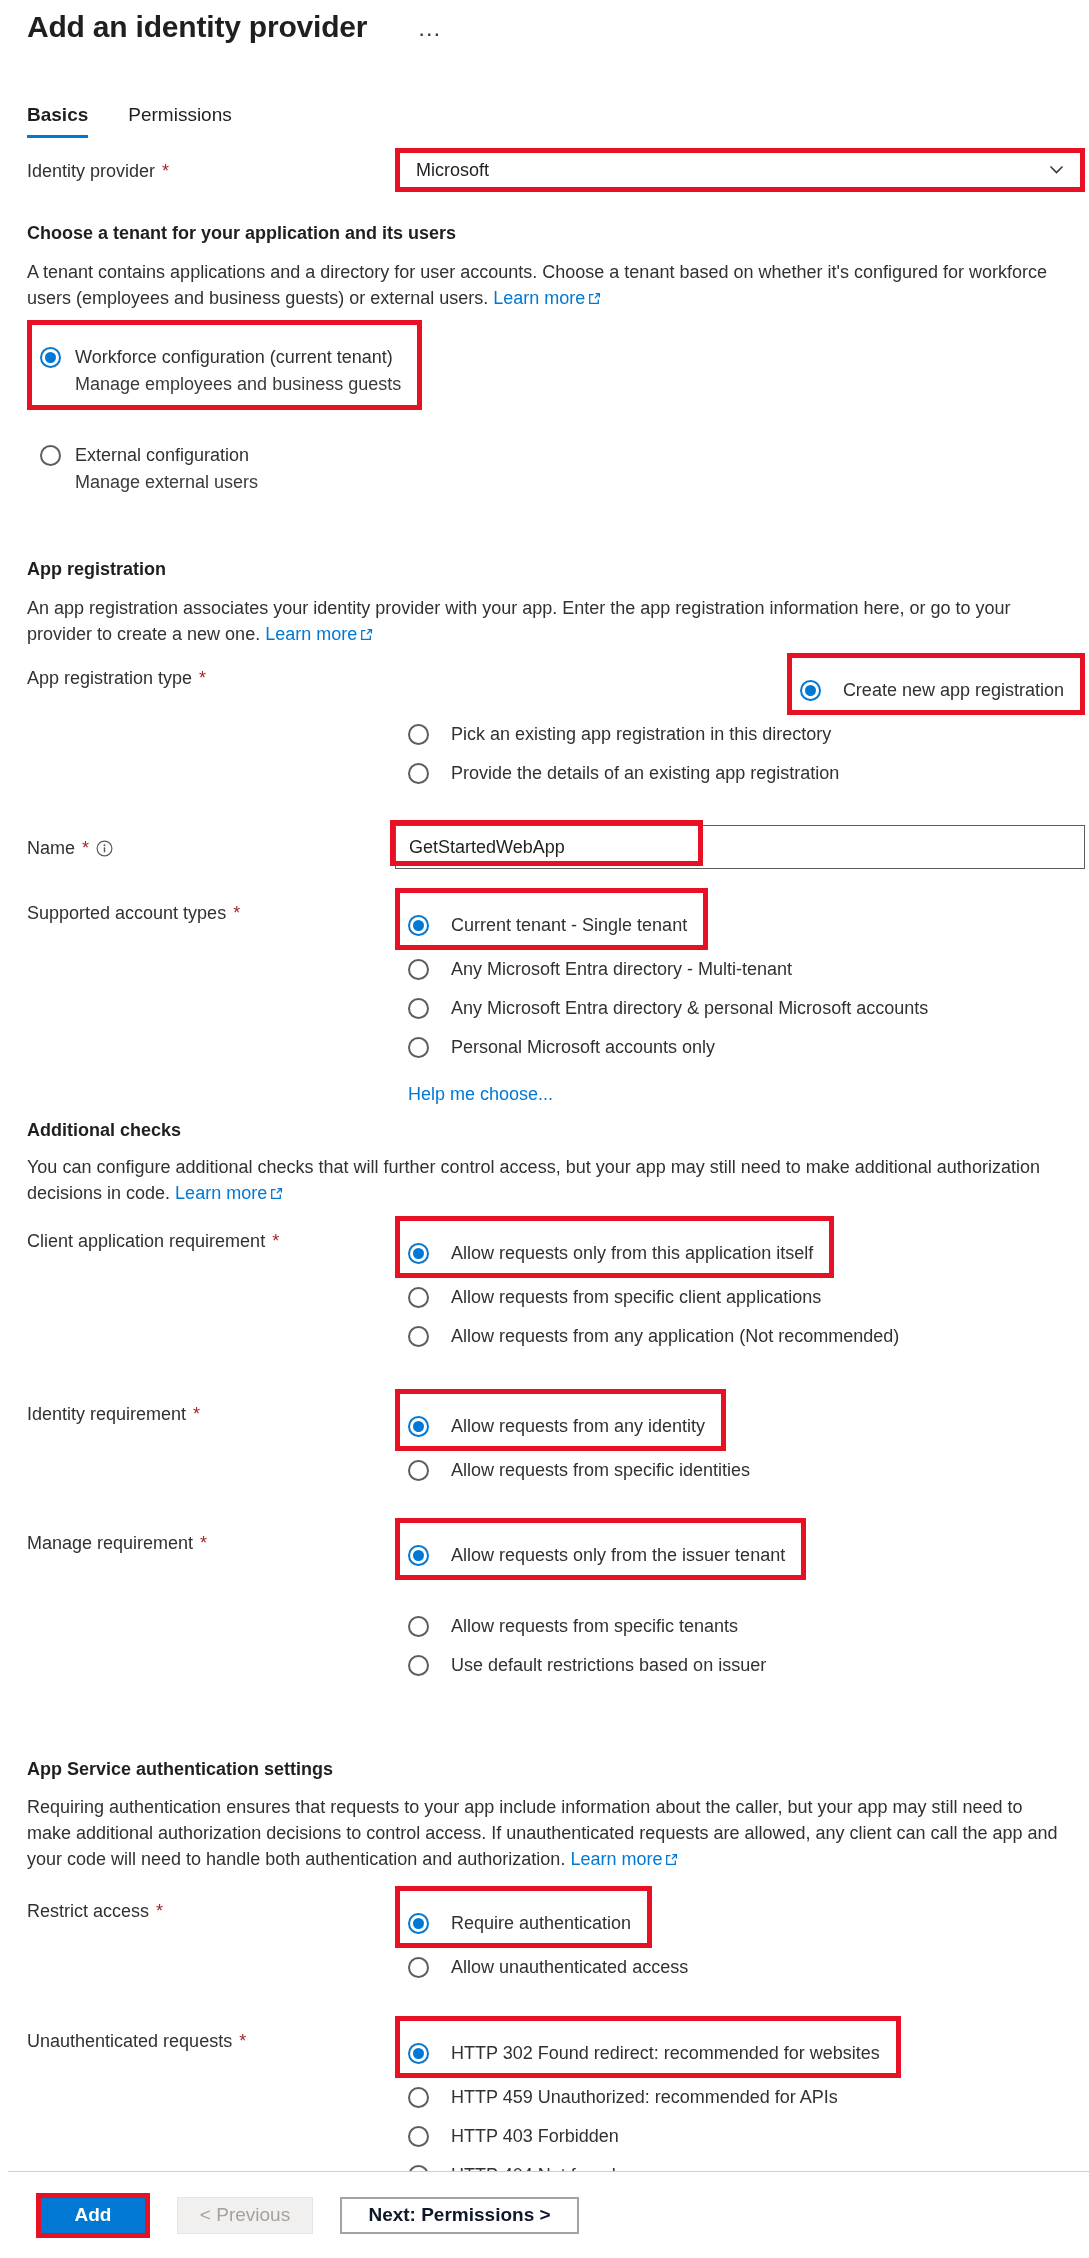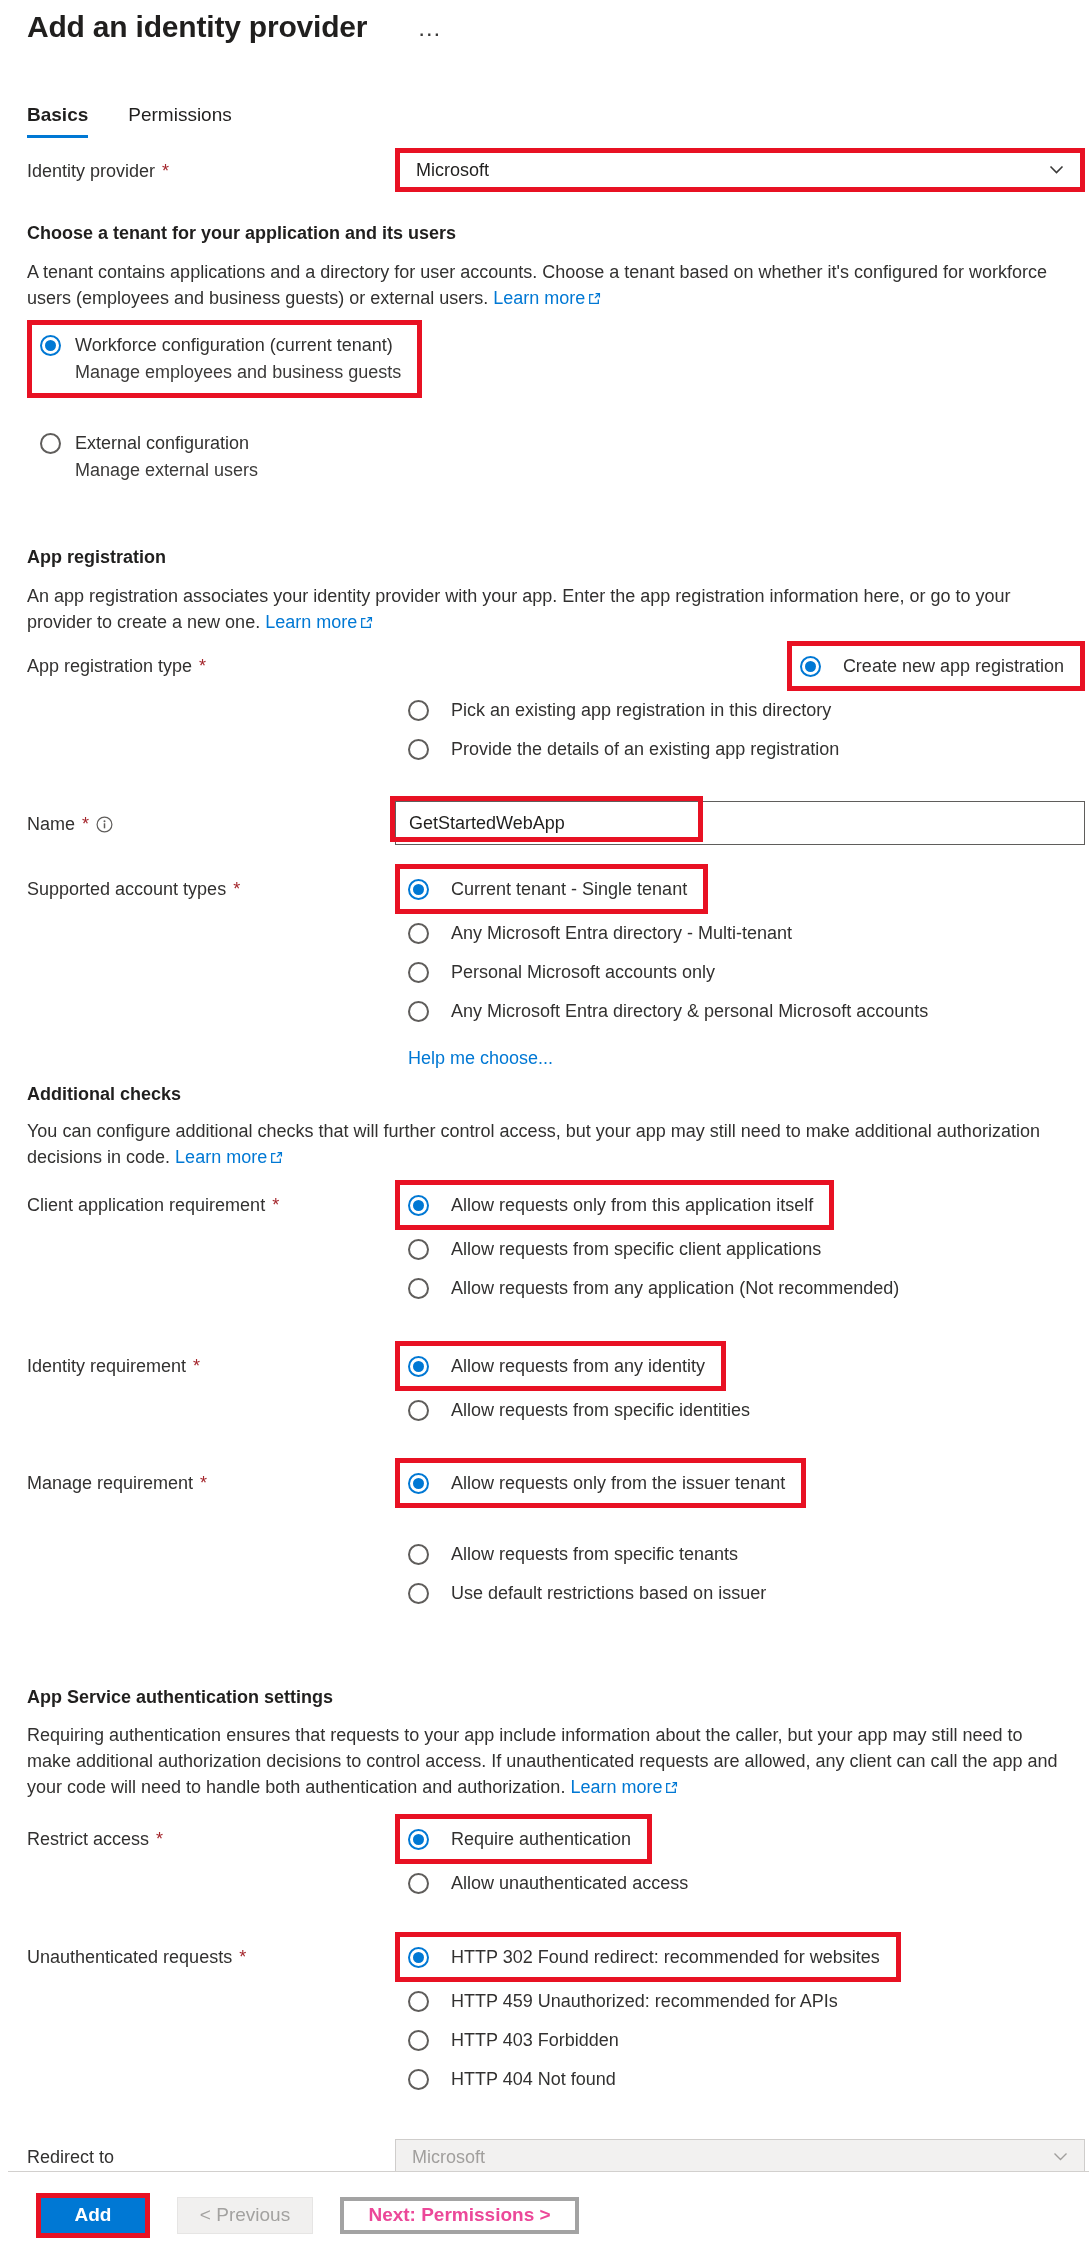--- a/index.html
+++ b/index.html
@@ -25,21 +25,21 @@
   .row{display:flex;align-items:flex-start;}
   .lbl{width:368px;flex-shrink:0;font-size:18px;color:#323130;line-height:26px;display:flex;align-items:center;gap:7px;}
   .ctl{flex:1 1 auto;min-width:0;}
   .req{color:#a4262c;font-size:18px;}
   
   .h2{font-size:18px;font-weight:700;color:#201f1e;margin:0;line-height:23px;}
   .desc{font-size:18px;line-height:26px;margin:0;max-width:1035px;color:#323130;}
   .link{color:#0078d4;text-decoration:none;white-space:nowrap;cursor:pointer;}
   .extlink-icon{display:inline-block;vertical-align:-1px;margin-left:3px;}
   
-  .hl-opt{display:inline-flex;border:5px solid #e81123;padding:7px 16px 7px 8px;margin-bottom:6px;background:#fff;}
+  .hl-opt{display:inline-flex;border:5px solid #e81123;padding:19px 16px 7px 8px;margin-bottom:6px;background:#fff;}
   .hl-select{border:5px solid #e81123;}
   .hl-check{display:inline-block;border:4px solid #e81123;line-height:0;}
   .hl-btn{display:inline-block;border:5px solid #e81123;line-height:0;}
   
   .opt{display:flex;align-items:center;gap:22px;font-size:18px;line-height:26px;color:#323130;cursor:pointer;}
   .opts .opt{margin:0 0 13px 13px;}
   .hl-opt .opt{margin:0;}
   .radio{width:21px;height:21px;border-radius:50%;border:2px solid #5f5d5b;box-sizing:border-box;background:#fff;flex-shrink:0;position:relative;}
   .radio.checked{border-color:#0078d4;}
   .radio.checked::after{content:"";position:absolute;inset:3px;border-radius:50%;background:#0078d4;}
@@ -58,21 +58,21 @@
   .checkbox{width:23px;height:23px;background:#0078d4;display:flex;align-items:center;justify-content:center;cursor:pointer;}
   
   .info{display:inline-block;line-height:0;}
   
   .helplink{display:inline-block;margin:11px 0 0 13px;font-size:18px;}
   
   .footer{position:absolute;left:8px;right:0;bottom:0;height:87px;border-top:1px solid #d2d0ce;background:#fff;display:flex;align-items:center;padding-left:28px;gap:27px;box-sizing:border-box;}
   .btn{font-family:"Liberation Sans",sans-serif;font-size:19px;height:37px;display:inline-flex;align-items:center;justify-content:center;box-sizing:border-box;cursor:pointer;}
   .btn-add{width:104px;height:35px;background:#0078d4;color:#fff;font-weight:700;border:none;}
   .btn-prev{width:136px;background:#f1f0ef;color:#a3a2a0;border:1px solid #e6e5e4;}
-  .btn-next{width:239px;background:#fff;color:#ec4899;font-weight:700;border:4px solid #a3a3a3;}
+  .btn-next{width:239px;background:#fff;color:#0f172a;font-weight:700;border:2px solid #a3a3a3;}
   
   .mt-idp{margin-top:10px;}
   .mt-h2a{margin-top:30px;}
   .mt-p{margin-top:14px;}
   .mt-wf{margin-top:8px;}
   .mt-ext{margin-top:26px;}
   .mt-h2b{margin-top:62px;}
   .mt-appreg{margin-top:5px;text-align:right;}
   .mt-name{margin-top:26px;}
   .mt-acct{margin-top:19px;}
@@ -214,25 +214,25 @@
           <span class="radio checked"></span>
           <span>Current tenant - Single tenant</span>
         </div>
       </div>
       <div class="opt">
         <span class="radio"></span>
         <span>Any Microsoft Entra directory - Multi-tenant</span>
       </div>
       <div class="opt">
         <span class="radio"></span>
+        <span>Any Microsoft Entra directory &amp; personal Microsoft accounts</span>
+      </div>
+      <div class="opt">
+        <span class="radio"></span>
         <span>Personal Microsoft accounts only</span>
-      </div>
-      <div class="opt">
-        <span class="radio"></span>
-        <span>Any Microsoft Entra directory &amp; personal Microsoft accounts</span>
       </div>
       <a class="link helplink">Help me choose...</a>
     </div>
   </div>
 
   <h2 class="h2 mt-h2c">Additional checks</h2>
   <p class="desc mt-pc"><span>You can configure additional checks that will further control access, but your app may still need to make additional authorization decisions in code.</span>
     <a class="link"><span>Learn more</span><span class="extlink-icon"><svg width="13" height="13" viewBox="0 0 13 13">
             <path d="M5.5 2.7H1.7v8.6h8.6V7.5" fill="none" stroke="#0078d4" stroke-width="1.3"></path>
             <path d="M7.6 1.6h3.8v3.8" fill="none" stroke="#0078d4" stroke-width="1.3"></path>

